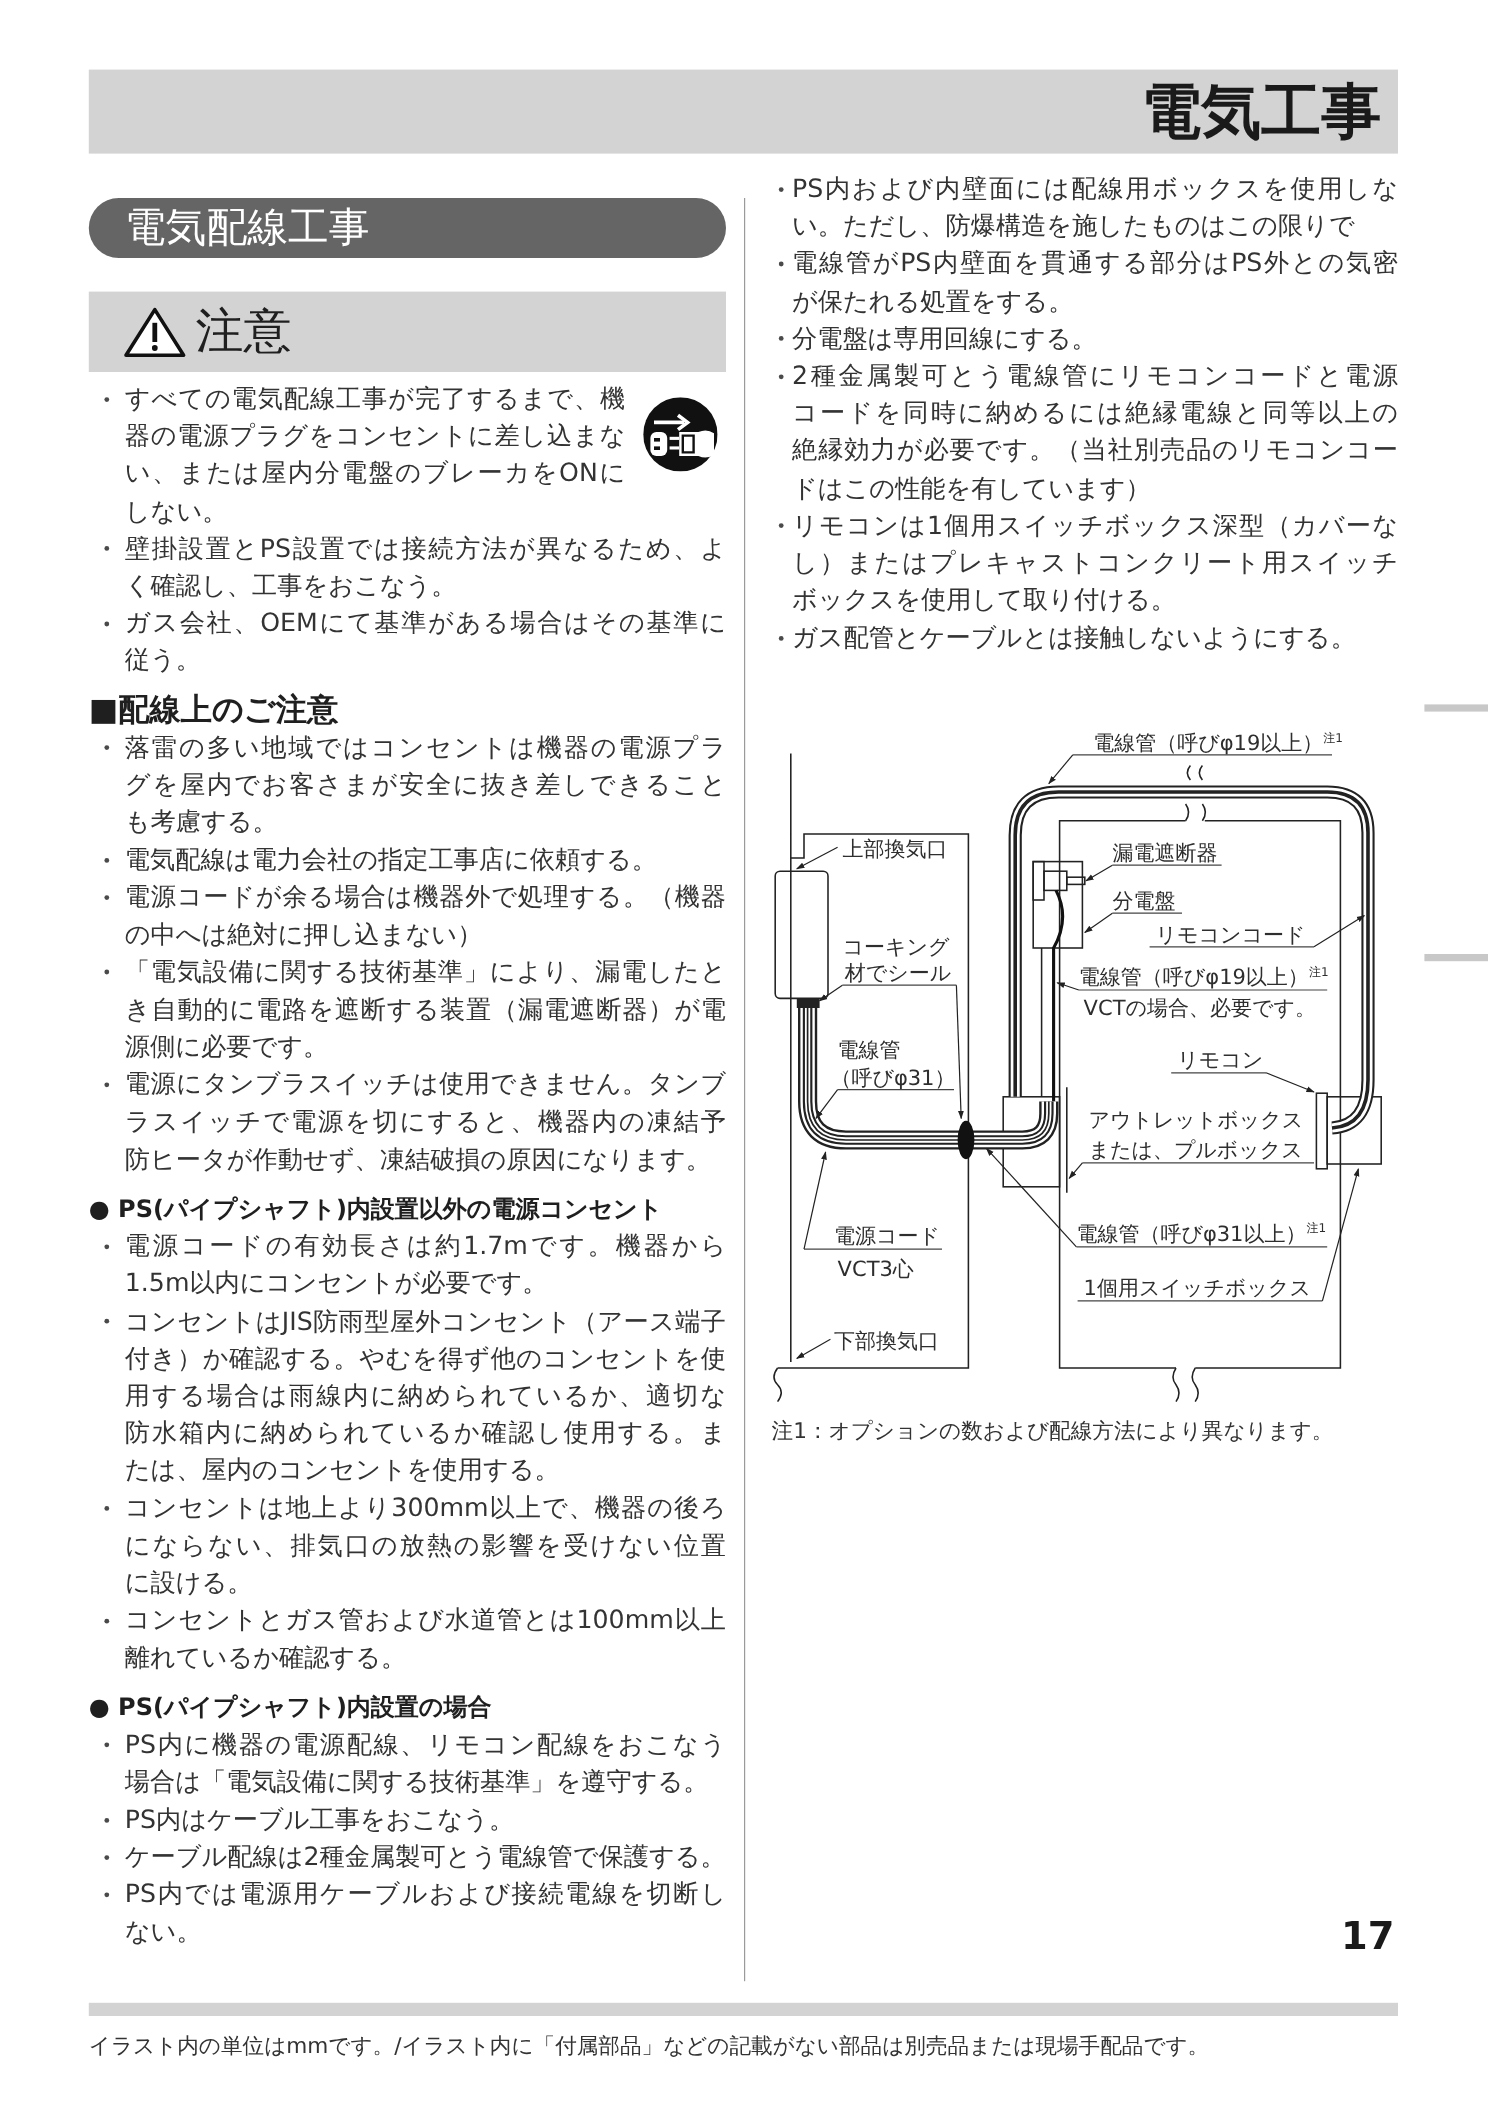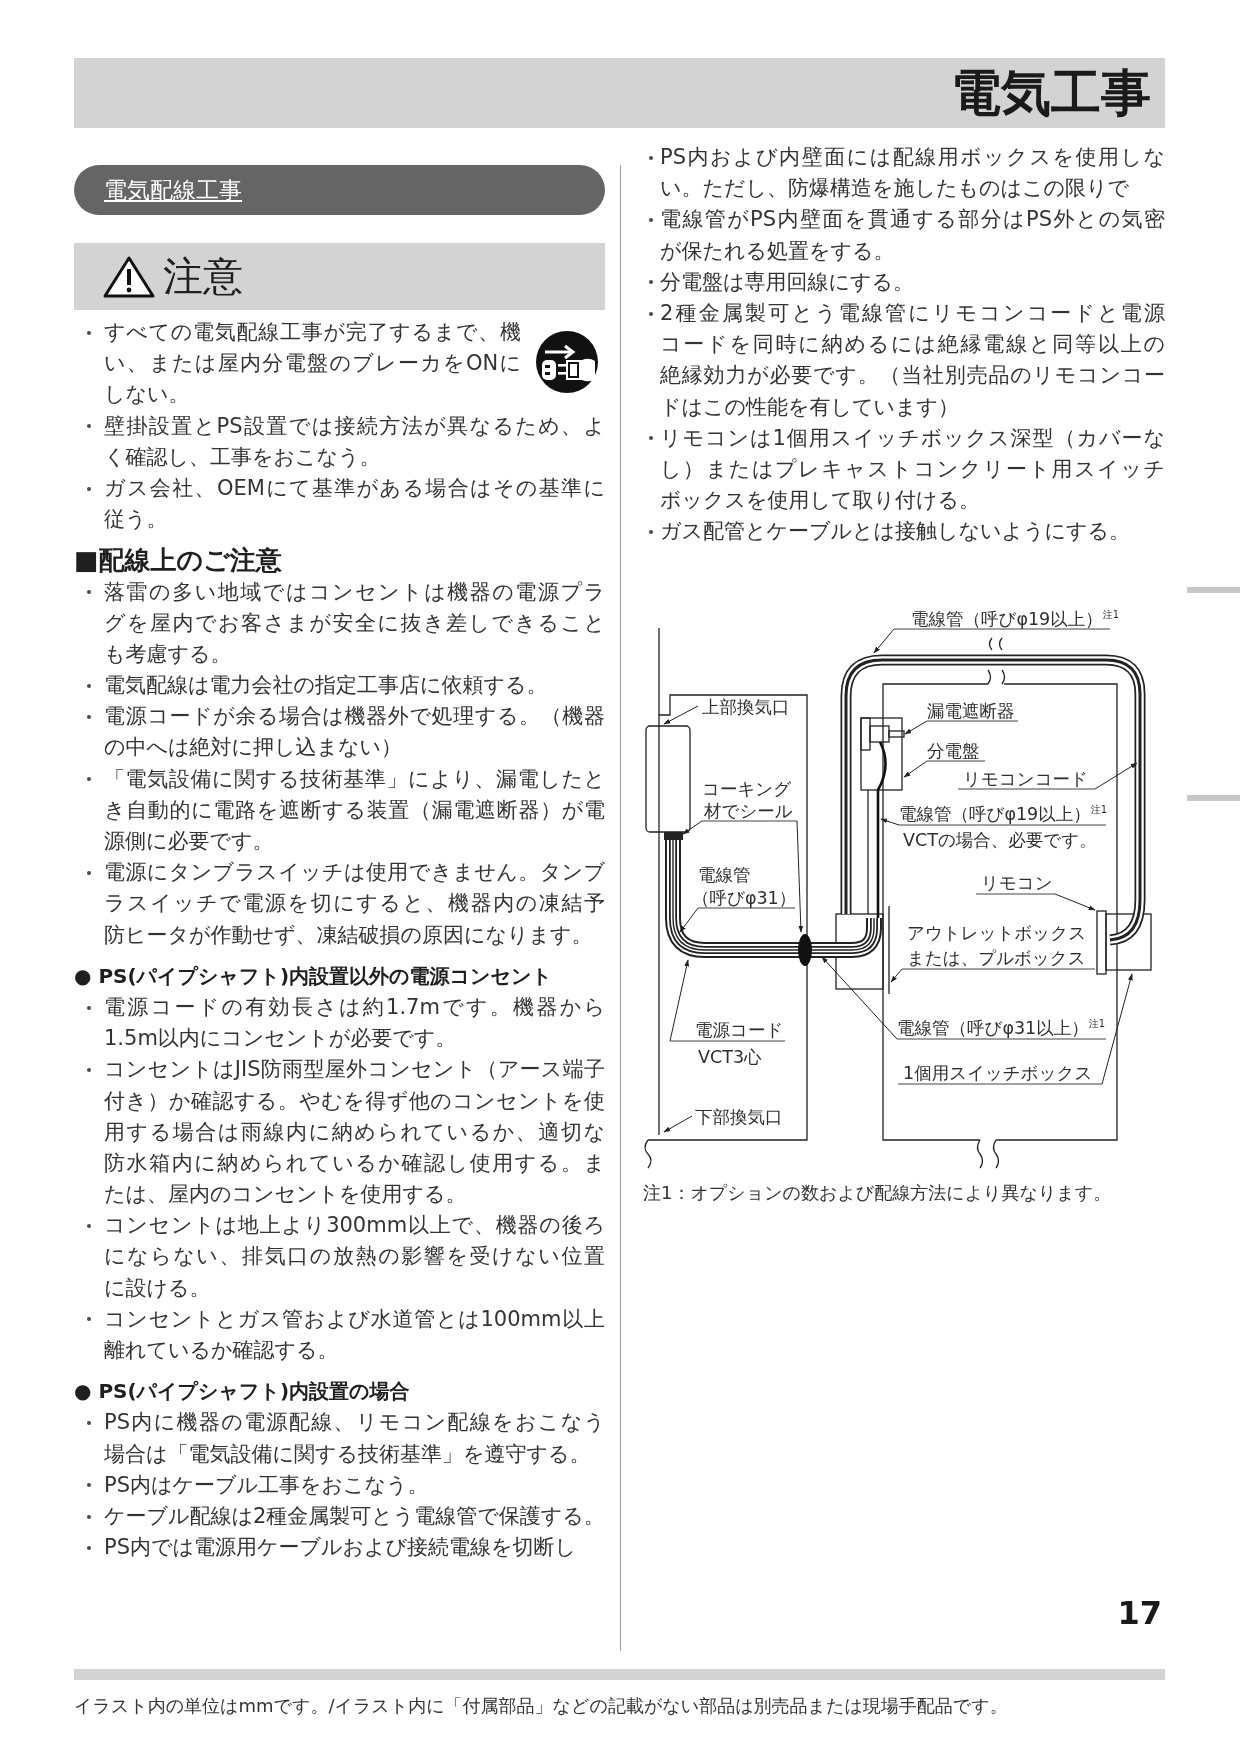--- a/index.html
+++ b/index.html
@@ -9,21 +9,21 @@
     font-family:"DejaVu Sans","Liberation Sans",sans-serif;
   }
   .abs { position:absolute; }
 
   
   .banner { left:74px; top:58px; width:1091px; height:70px; background:#d3d3d3; }
   .banner-title { position:absolute; right:14px; top:6px; font-size:50px; line-height:58px; font-weight:bold; color:#1a1a1a; white-space:nowrap; }
 
   
   .pill { left:74px; top:165px; width:531px; height:50px; background:#656565; border-radius:25px; }
-  .pill-title { position:absolute; left:30px; top:0; line-height:50px; font-size:23px; color:#ffffff; white-space:nowrap;text-decoration:underline; }
+  .pill-title { position:absolute; left:30px; top:0; line-height:50px; font-size:34px; color:#ffffff; white-space:nowrap; }
 
   
   .caution-box { left:74px; top:243px; width:531px; height:67px; background:#d3d3d3; }
   .warn-icon { position:absolute; left:28px; top:12px; width:54px; height:44px; }
   .caution-title { position:absolute; left:89px; top:0; line-height:67px; font-size:40px; font-weight:normal; color:#1f1f1f; white-space:nowrap; }
 
   .unplug-icon { left:536px; top:331px; width:62px; height:62px; }
 
   
   .col-left { left:74px; top:317px; width:531px; }
@@ -91,20 +91,21 @@
   <rect x="22" y="41" width="8" height="2.6" fill="#fff"></rect>
   <path d="M30,29 H46 Q53,26 59,30 V48 Q53,52 46,49 H30 Z" fill="#fff"></path>
   <path d="M33,32 H42 V46 H33 Z" fill="none" stroke="#111" stroke-width="2"></path>
 </svg>
 
 <div class="abs col-left">
   <ul class="list">
     <li class="item narrow">
       <span class="dot"></span>
       <div class="ln">すべての電気配線工事が完了するまで、機</div>
+      <div class="ln">器の電源プラグをコンセントに差し込まな</div>
       <div class="ln">い、または屋内分電盤のブレーカをONに</div>
       <div class="ln">しない。</div>
     </li>
     <li class="item">
       <span class="dot"></span>
       <div class="ln">壁掛設置とPS設置では接続方法が異なるため、よ</div>
       <div class="ln">く確認し、工事をおこなう。</div>
     </li>
     <li class="item">
       <span class="dot"></span>
@@ -183,20 +184,21 @@
       <span class="dot"></span>
       <div class="ln">PS内はケーブル工事をおこなう。</div>
     </li>
     <li class="item">
       <span class="dot"></span>
       <div class="ln">ケーブル配線は2種金属製可とう電線管で保護する。</div>
     </li>
     <li class="item">
       <span class="dot"></span>
       <div class="ln">PS内では電源用ケーブルおよび接続電線を切断し</div>
+      <div class="ln">ない。</div>
     </li>
   </ul>
 </div>
 
 <div class="abs divider"></div>
 
 <div class="abs col-right">
   <ul class="list">
     <li class="item">
       <span class="dot"></span>

